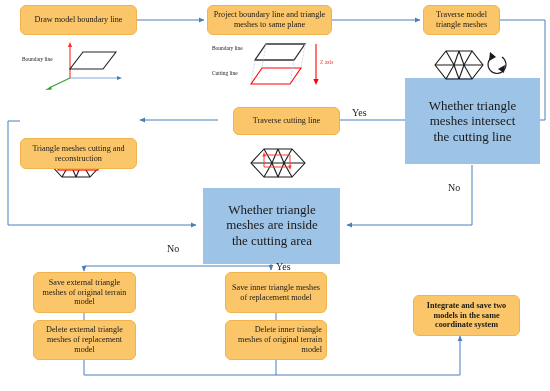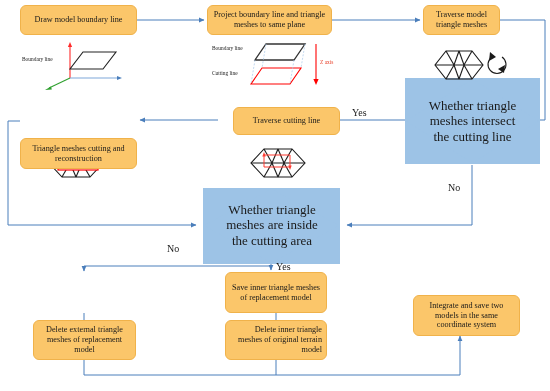--- a/index.html
+++ b/index.html
@@ -139,34 +139,37 @@
   </div>
 
   <div class="node proc" style="left:20px; top:106px; width:117px; height:31px;margin-top:32px;">
     <span>Triangle meshes cutting and reconstruction</span>
   </div>
 
   <div class="node decision" style="left:226px; top:196px; width:92px; height:58px;justify-content:flex-end;">
     <span>Whether triangle meshes are inside the cutting area</span>
   </div>
 
+  <div class="node proc" style="left:33px; top:272px; width:103px; height:41px;">
+    <span>Save external triangle meshes of original terrain model</span>
+  </div>
 
   <div class="node proc" style="left:33px; top:320px; width:103px; height:40px;">
     <span>Delete external triangle meshes of replacement model</span>
   </div>
 
   <div class="node proc" style="left:225px; top:272px; width:102px; height:41px;">
     <span>Save inner triangle meshes of replacement model</span>
   </div>
 
   <div class="node proc" style="left:225px; top:320px; width:102px; height:40px;text-align:right;">
     <span>Delete inner triangle meshes of original terrain model</span>
   </div>
 
-  <div class="node proc" style="left:413px; top:295px; width:107px; height:41px;">
+  <div class="node proc" style="left:413px; top:295px; width:107px; height:41px;font-weight:bold;">
     <span>Integrate and save two models in the same coordinate system</span>
   </div>
 
   <div class="edge-label" style="left:352px; top:107px;">Yes</div>
   <div class="edge-label" style="left:448px; top:182px;">No</div>
   <div class="edge-label" style="left:276px; top:261px;">Yes</div>
   <div class="edge-label" style="left:167px; top:243px;">No</div>
 
   <svg class="art" style="left:22px; top:38px; width:130px; height:52px;" viewBox="0 0 130 52">
     <line x1="48" y1="8" x2="48" y2="40" stroke="#ff2a2a" stroke-width="1.1"></line>

